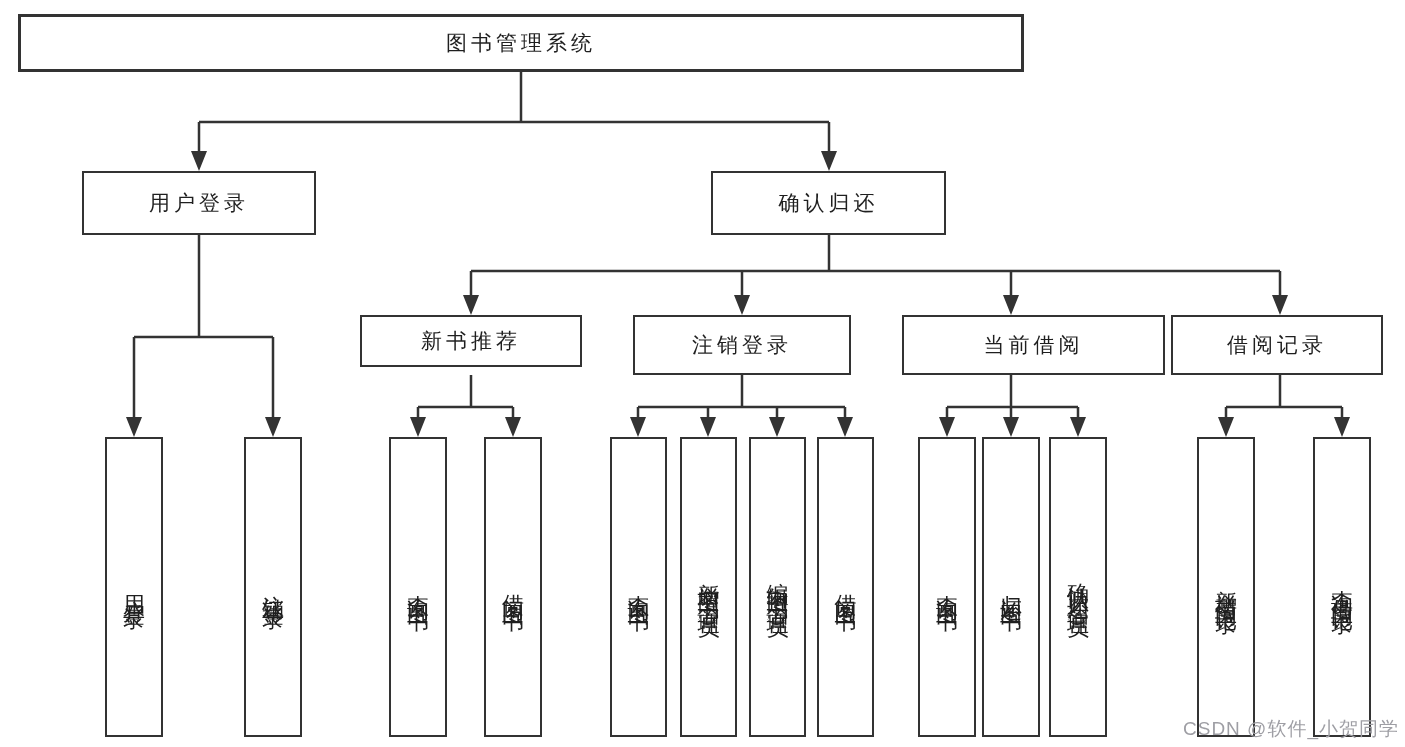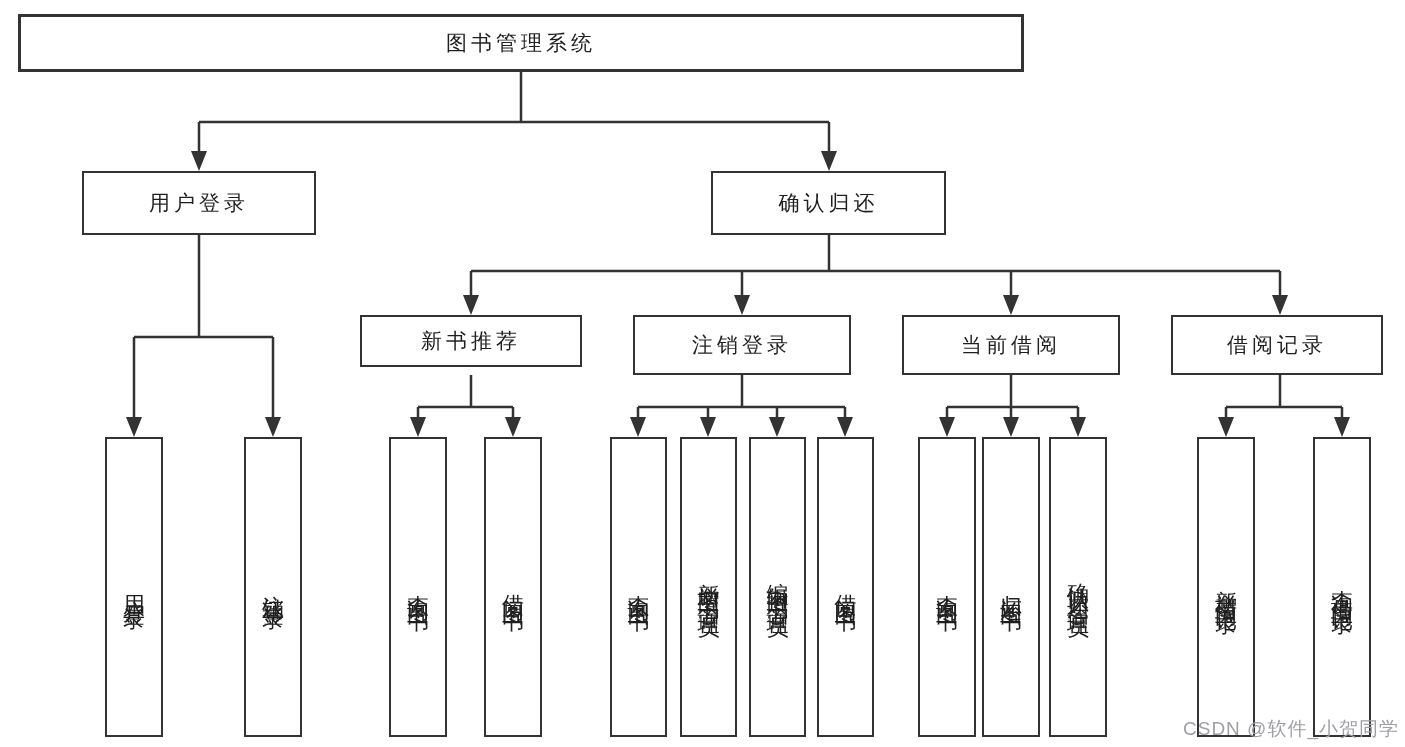--- a/index.html
+++ b/index.html
@@ -131,21 +131,21 @@
   <div class="box" style="left:711px; top:171px; width:235px; height:64px">
     <span class="hlabel">确认归还</span>
   </div>
 
   <div class="box" style="left:360px; top:315px; width:222px; height:52px">
     <span class="hlabel">新书推荐</span>
   </div>
   <div class="box" style="left:633px; top:315px; width:218px; height:60px">
     <span class="hlabel">注销登录</span>
   </div>
-  <div class="box" style="left:902px; top:315px; width:218px; height:60px">
+  <div class="box" style="left:902px; top:315px; width:263px; height:60px">
     <span class="hlabel">当前借阅</span>
   </div>
   <div class="box" style="left:1171px; top:315px; width:212px; height:60px">
     <span class="hlabel">借阅记录</span>
   </div>
 
   <div class="box" style="left:105px; top:437px; width:58px; height:300px">
     <span class="vlabel">用户登录</span>
   </div>
   <div class="box" style="left:244px; top:437px; width:58px; height:300px">

